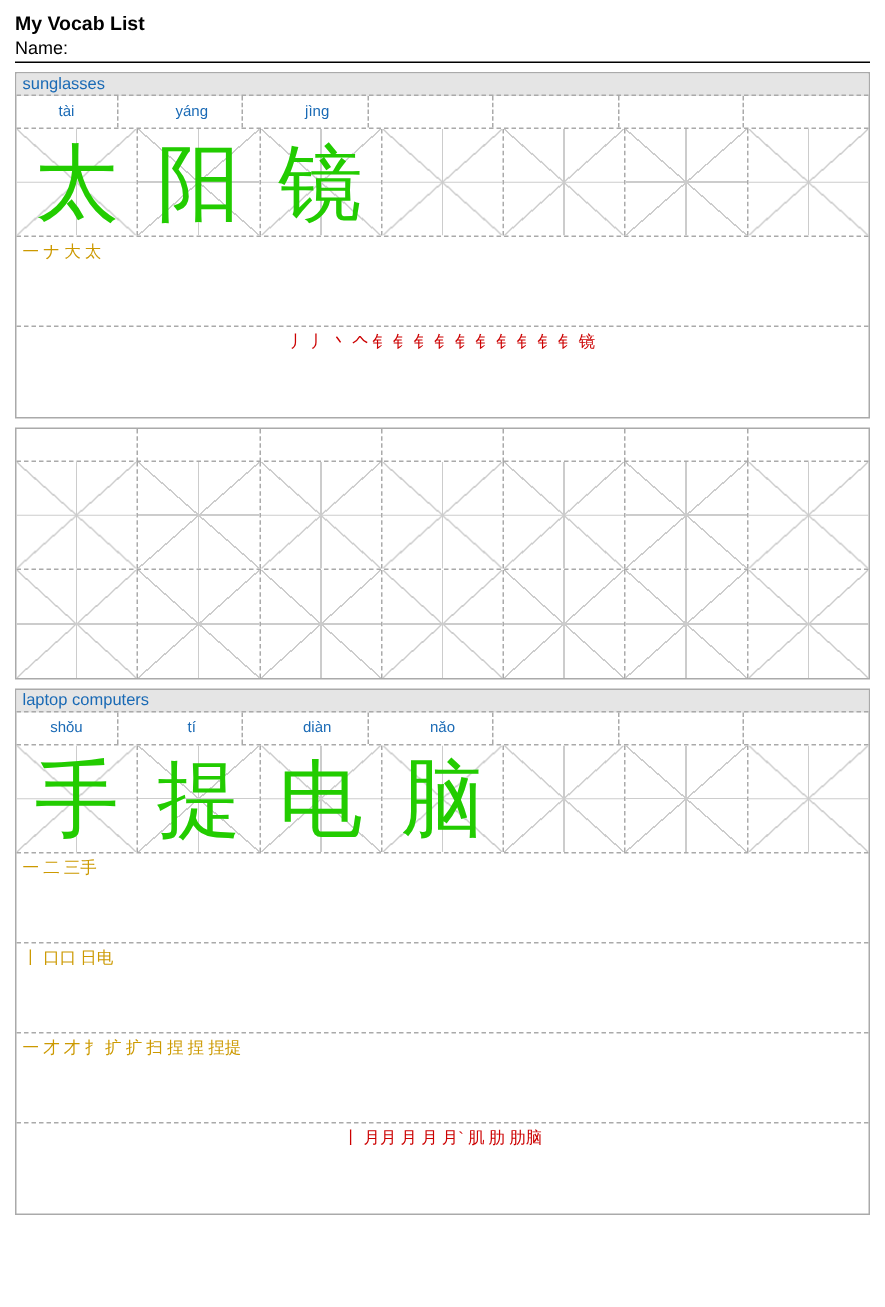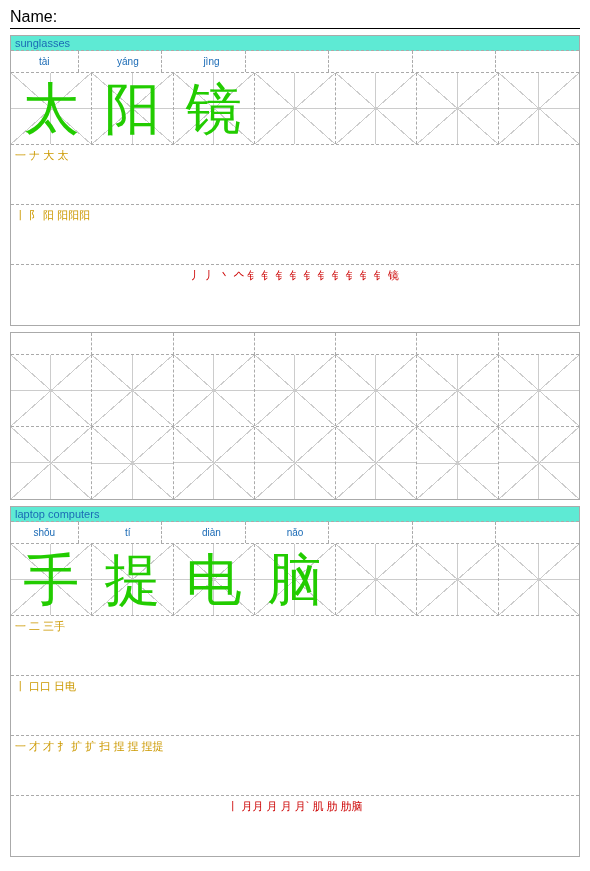--- a/index.html
+++ b/index.html
@@ -17,36 +17,36 @@
       padding: 8px 10px 10px 10px;
     }
 
     .page-title {
       font-size: 13px;
       font-weight: bold;
       margin-bottom: 2px;
     }
 
     .name-line {
-      font-size: 16px;
+      font-size: 12px;
       margin-bottom: 6px;
       border-bottom: 1px solid #000;
       padding-bottom: 2px;
       width: 100%;
     }
 
     
     .vocab-section {
       border: 1px solid #aaa;
       margin-bottom: 6px;
       width: 100%;
     }
 
     .section-label {
-      background: #5eead4;
+      background: #e5e5e5;
       color: #1a6ab5;
       font-size: 11px;
       padding: 1px 4px;
       border-bottom: 1px dashed #aaa;
     }
 
     
     .pinyin-row {
       display: flex;
       border-bottom: 1px dashed #aaa;
@@ -104,20 +104,21 @@
       z-index: 1;
     }
 
     
     .stroke-row {
       min-height: 60px;
       padding: 2px 4px;
       border-bottom: 1px dashed #aaa;
       font-size: 11px;
       line-height: 1.5;
+      font-family: Liberation Serif, serif;
     }
     .stroke-row:last-child { border-bottom: none; text-align: center; }
     .stroke-yellow { color: #cc9900; font-size: 11px; }
     .stroke-red { color: #cc0000; font-size: 11px; }
 
     
     .blank-section {
       border: 1px solid #aaa;
       margin-bottom: 6px;
       width: 100%;
@@ -160,20 +161,21 @@
         linear-gradient(to bottom left, transparent calc(50% - 0.5px), #ccc calc(50% - 0.5px), #ccc calc(50% + 0.5px), transparent calc(50% + 0.5px)),
         linear-gradient(to bottom, transparent calc(50% - 0.5px), #ccc calc(50% - 0.5px), #ccc calc(50% + 0.5px), transparent calc(50% + 0.5px)),
         linear-gradient(to right, transparent calc(50% - 0.5px), #ccc calc(50% - 0.5px), #ccc calc(50% + 0.5px), transparent calc(50% + 0.5px));
       pointer-events: none;
     }
   </style>
 </head>
 <body>
 
 <div class="page-wrapper">
+  <div class="page-title">My Vocab List</div>
   <div class="name-line">Name:</div>
 
   <div class="vocab-section">
     <div class="section-label">sunglasses</div>
 
     <div class="pinyin-row">
       <div class="pinyin-cell">tài</div>
       <div class="pinyin-cell">yáng</div>
       <div class="pinyin-cell">jìng</div>
       <div class="pinyin-cell"></div>
@@ -193,23 +195,20 @@
         <span class="char-big" style="color:#22cc00;">镜</span>
       </div>
       <div class="char-cell"></div>
       <div class="char-cell"></div>
       <div class="char-cell"></div>
       <div class="char-cell"></div>
     </div>
 
     <div class="stroke-row">
       <span class="stroke-yellow">一 ナ 大 太</span>
-    </div>
-    <div class="stroke-row">
-      <span class="stroke-yellow">丨 阝 阳 阳阳阳</span>
     </div>
     <div class="stroke-row">
       <span class="stroke-red">丿 丿 丶 𠆢 钅 钅 钅 钅 钅 钅 钅 钅 钅 钅 镜</span>
     </div>
   </div>
 
   <div class="blank-section">
     <div class="blank-pinyin-row">
       <div class="blank-pinyin-cell"></div>
       <div class="blank-pinyin-cell"></div>

